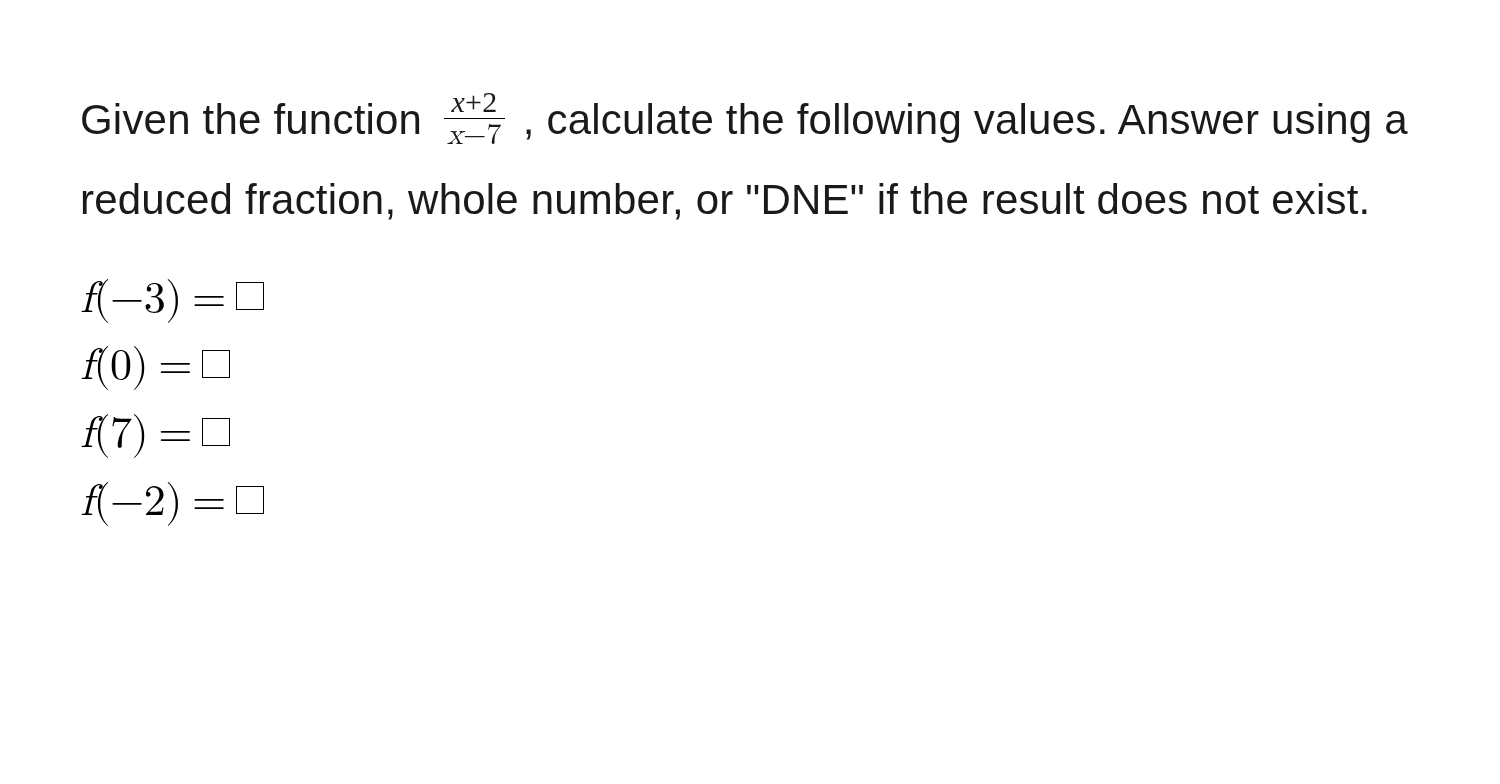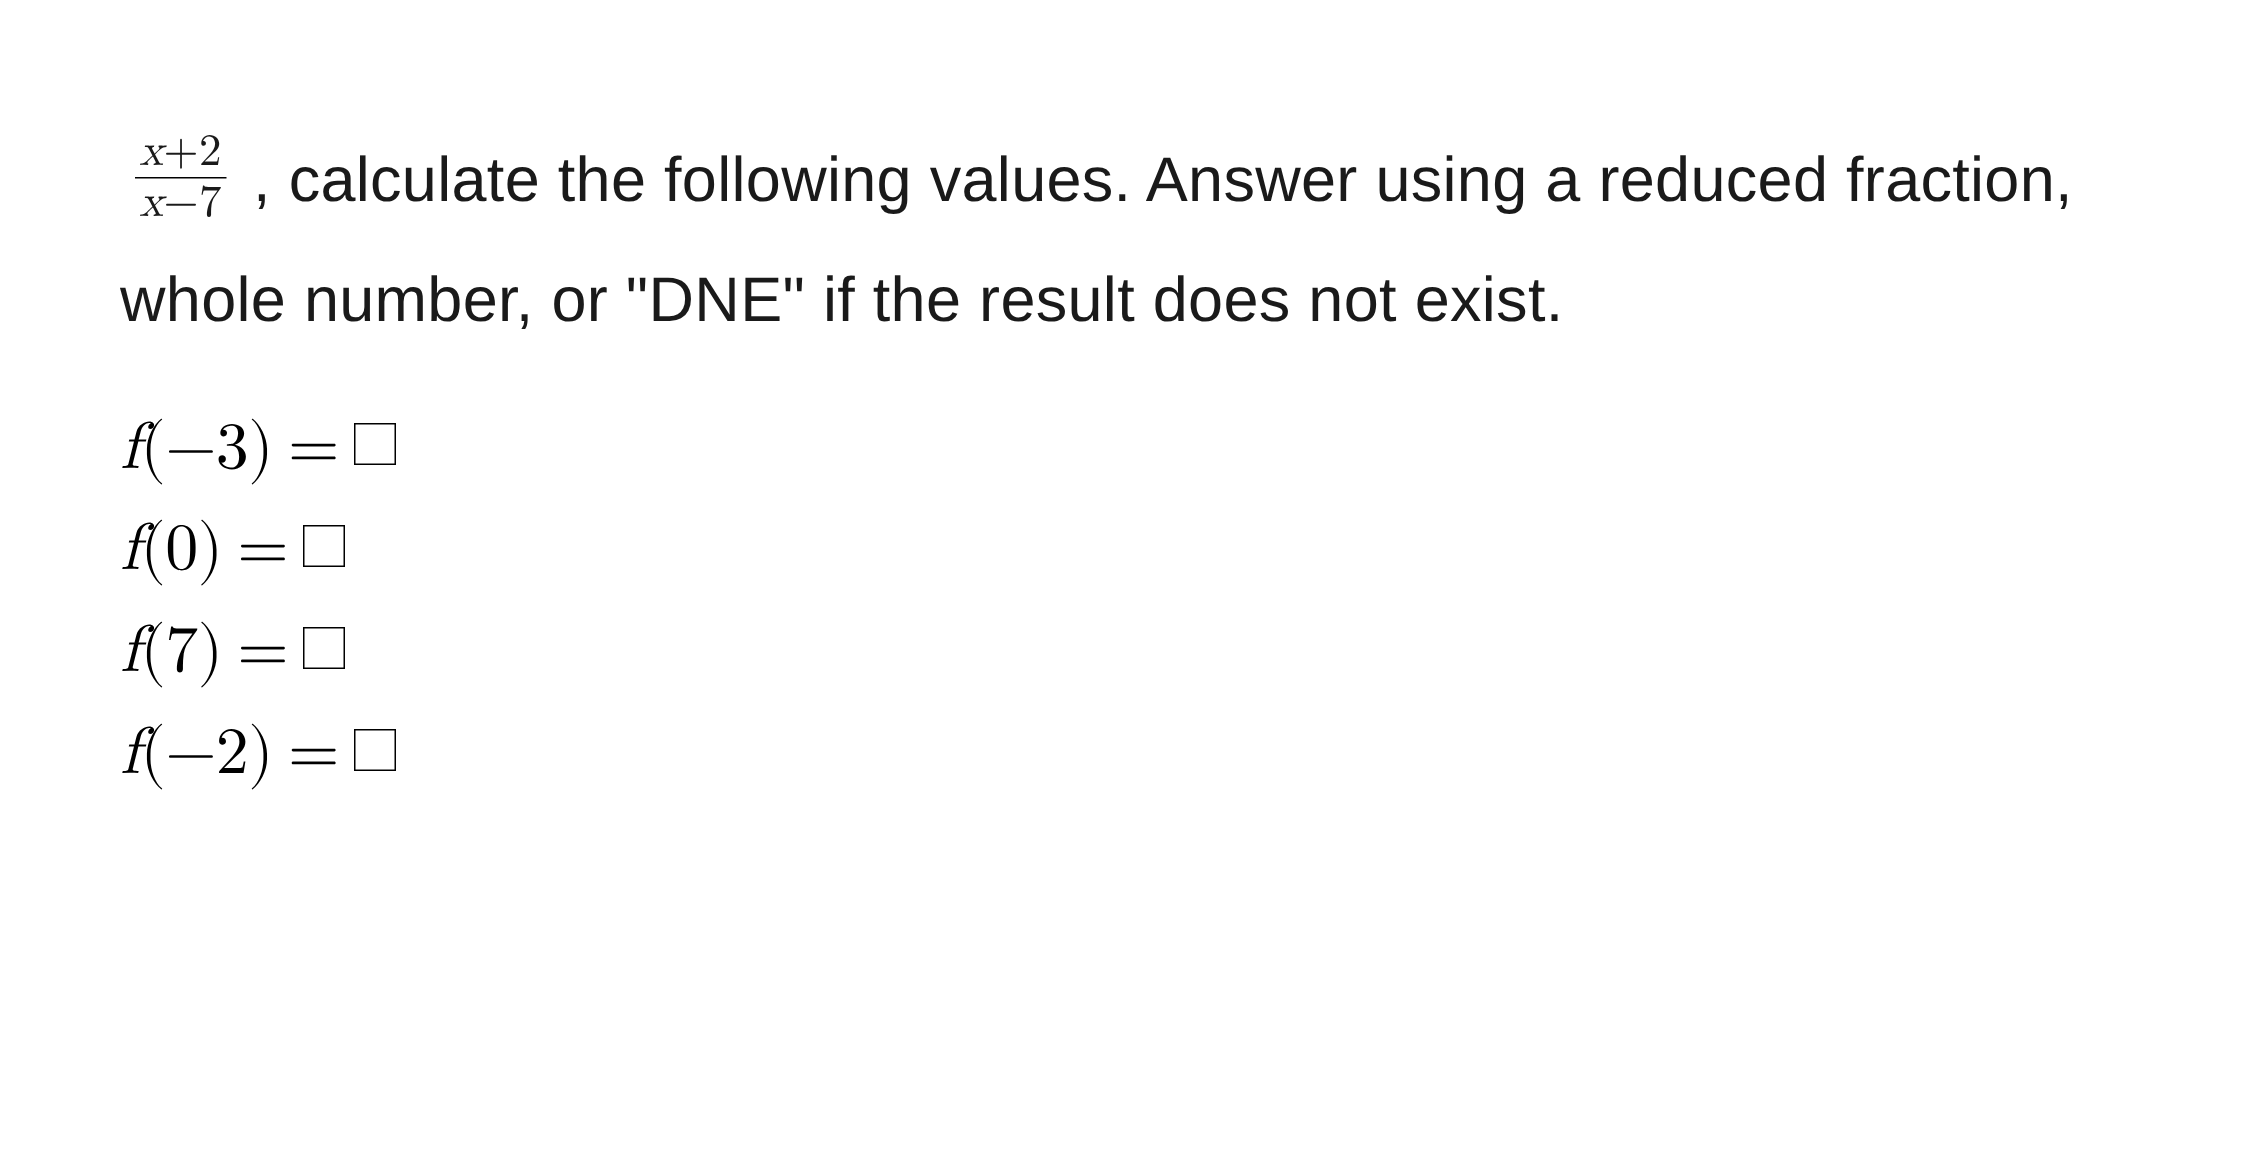--- a/index.html
+++ b/index.html
@@ -31,20 +31,21 @@
     font-size: 30px;
     line-height: 1.05;
     position: relative;
     top: -4px;
     margin: 0 6px 0 10px;
   }
   .frac .num {
     display: block;
     padding: 0 3px 1px 3px;
     border-bottom: 1.8px solid #000;
+    font-family: Liberation Serif, serif;
   }
   .frac .den {
     display: block;
     padding: 1px 3px 0 3px;
   }
   .mvar { font-style: italic; }
   .equations {
     margin-top: 28px;
     font-size: 44px;
     line-height: 1.45;
@@ -73,20 +74,21 @@
     position: relative;
     top: -3px;
   }
 </style>
 </head>
 <body>
 
 <div class="content">
 
   <div class="prompt">
+    <span>Given the function </span>
     <span class="math frac">
       <span class="num">
         <span class="mvar">x</span><span>+</span><span>2</span>
       </span>
       <span class="den">
         <span class="mvar">x</span><span>−</span><span>7</span>
       </span>
     </span><span> ,</span>
     <span> calculate the following values. Answer using a reduced fraction, whole number, or "DNE" if the result does not exist.</span>
   </div>

